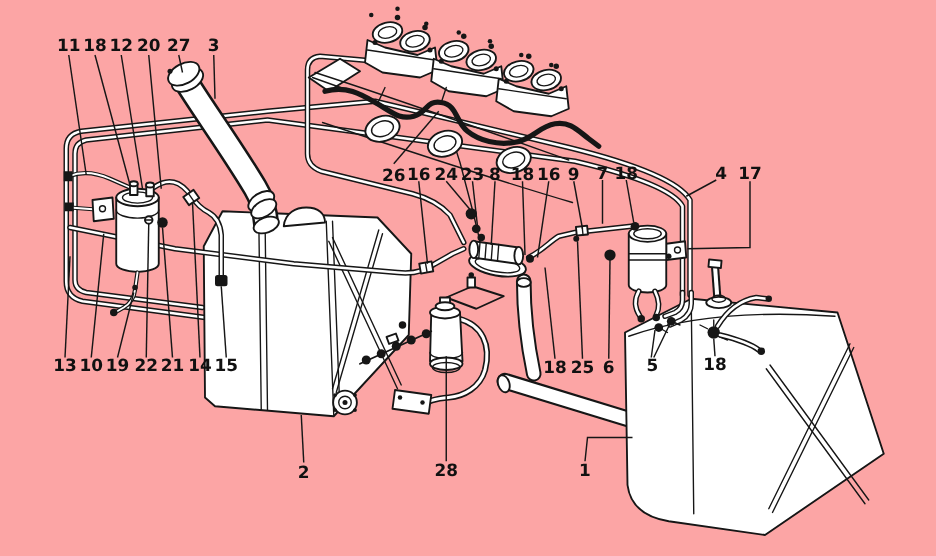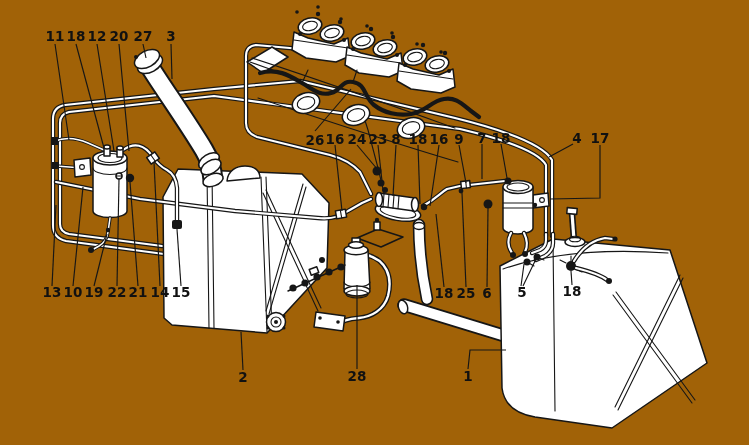--- a/index.html
+++ b/index.html
@@ -1,16 +1,16 @@
 <!DOCTYPE html>
 <html><head>
 <meta charset="utf-8">
 <style>
   html,body{margin:0;padding:0;background:#fff;}
-  .stage{position:relative;width:749px;height:445px;background:#a16207;overflow:hidden;
+  .stage{position:relative;width:749px;height:445px;background:#fca5a5;overflow:hidden;
          font-family:"DejaVu Sans","Liberation Sans",sans-serif;}
   svg{display:block}
   .ln  {stroke:#161616;stroke-width:1.5;fill:none;stroke-linecap:round;stroke-linejoin:round}
   .ln2 {stroke:#161616;stroke-width:1.1;fill:none;stroke-linecap:round;stroke-linejoin:round}
   .fillw{fill:#ffffff;stroke:#161616;stroke-width:1.5;stroke-linejoin:round}
   .dark{fill:#161616;stroke:none}
   .tube-o{stroke:#161616;stroke-width:4.4;fill:none;stroke-linecap:round;stroke-linejoin:round}
   .tube-i{stroke:#ffffff;stroke-width:2.1;fill:none;stroke-linecap:round;stroke-linejoin:round}
   .tube3-o{stroke:#161616;stroke-width:3.4;fill:none;stroke-linecap:round}
   .tube3-i{stroke:#ffffff;stroke-width:1.5;fill:none;stroke-linecap:round}

